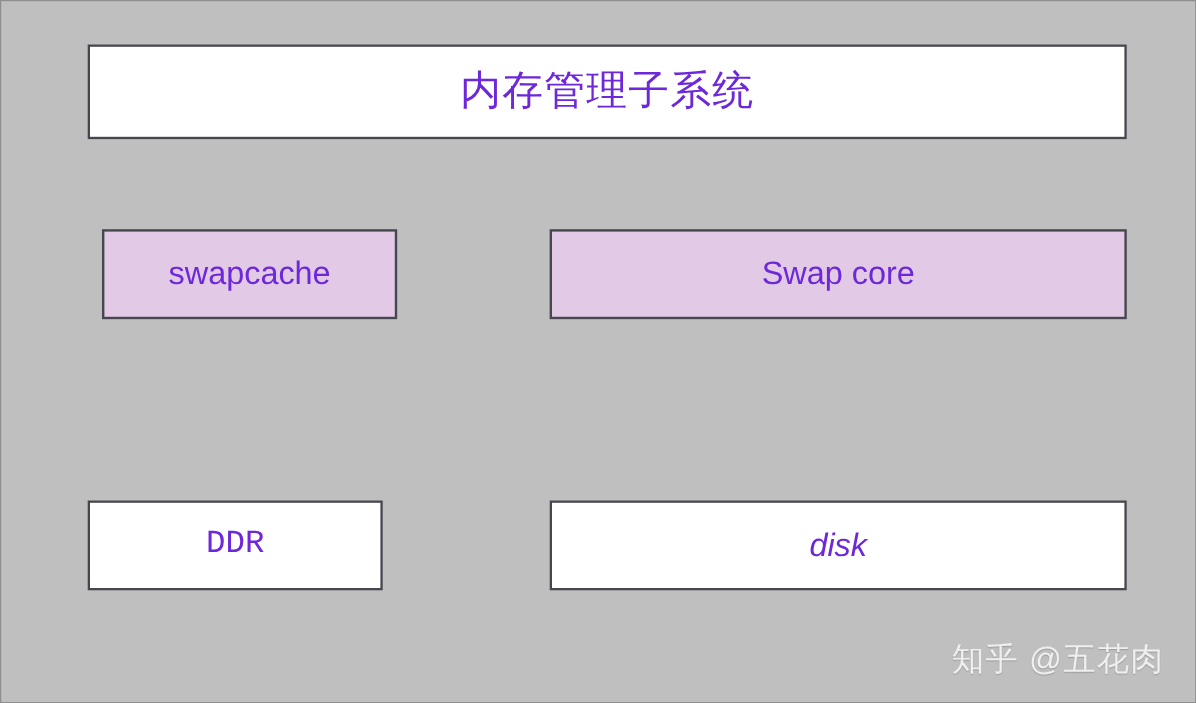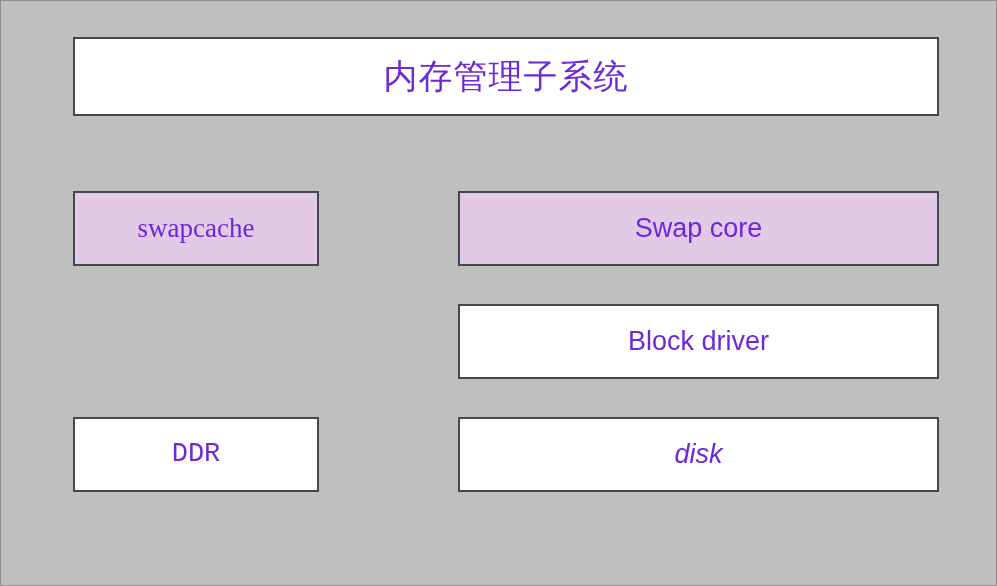--- a/index.html
+++ b/index.html
@@ -40,24 +40,23 @@
   .node.purple { background: #e2c9e5; }
 
   
   #node-mm-subsystem {
     left: 72px;  top: 36px;
     width: 866px; height: 79px;
     font-size: 34px;
     letter-spacing: 1px;
   }
   #node-swapcache {
-    left: 72px;  top: 190px;
+    left: 84px;  top: 190px;
     width: 246px; height: 75px;
     font-size: 27px;
-    font-family: Liberation Serif, serif;
   }
   #node-swap-core {
     left: 457px; top: 190px;
     width: 481px; height: 75px;
     font-size: 27px;
   }
   #node-block-driver {
     left: 457px; top: 303px;
     width: 481px; height: 75px;
     font-size: 27px;
@@ -99,26 +98,24 @@
   </div>
 
   <div class="node purple" id="node-swapcache">
     <span>swapcache</span>
   </div>
 
   <div class="node purple" id="node-swap-core">
     <span>Swap core</span>
   </div>
 
-  <div class="node white" id="node-block-driver">
-    <span>Block driver</span>
-  </div>
 
   <div class="node white" id="node-ddr">
     <span>DDR</span>
   </div>
 
   <div class="node white" id="node-disk">
     <span>disk</span>
   </div>
 
+  <div id="watermark">知乎 @五花肉</div>
 
 </div>
 
 </body></html>

